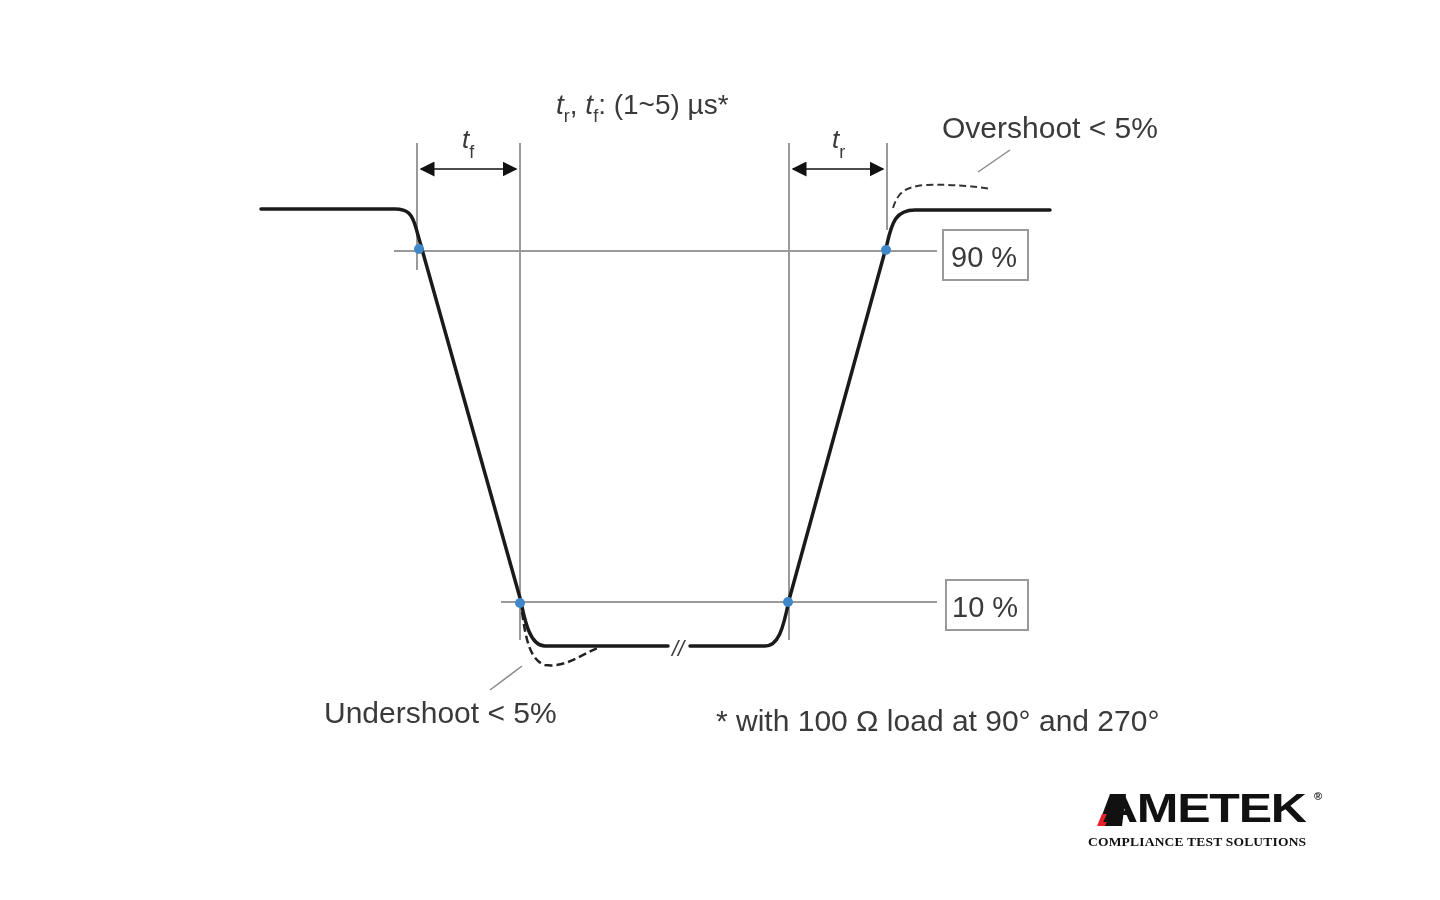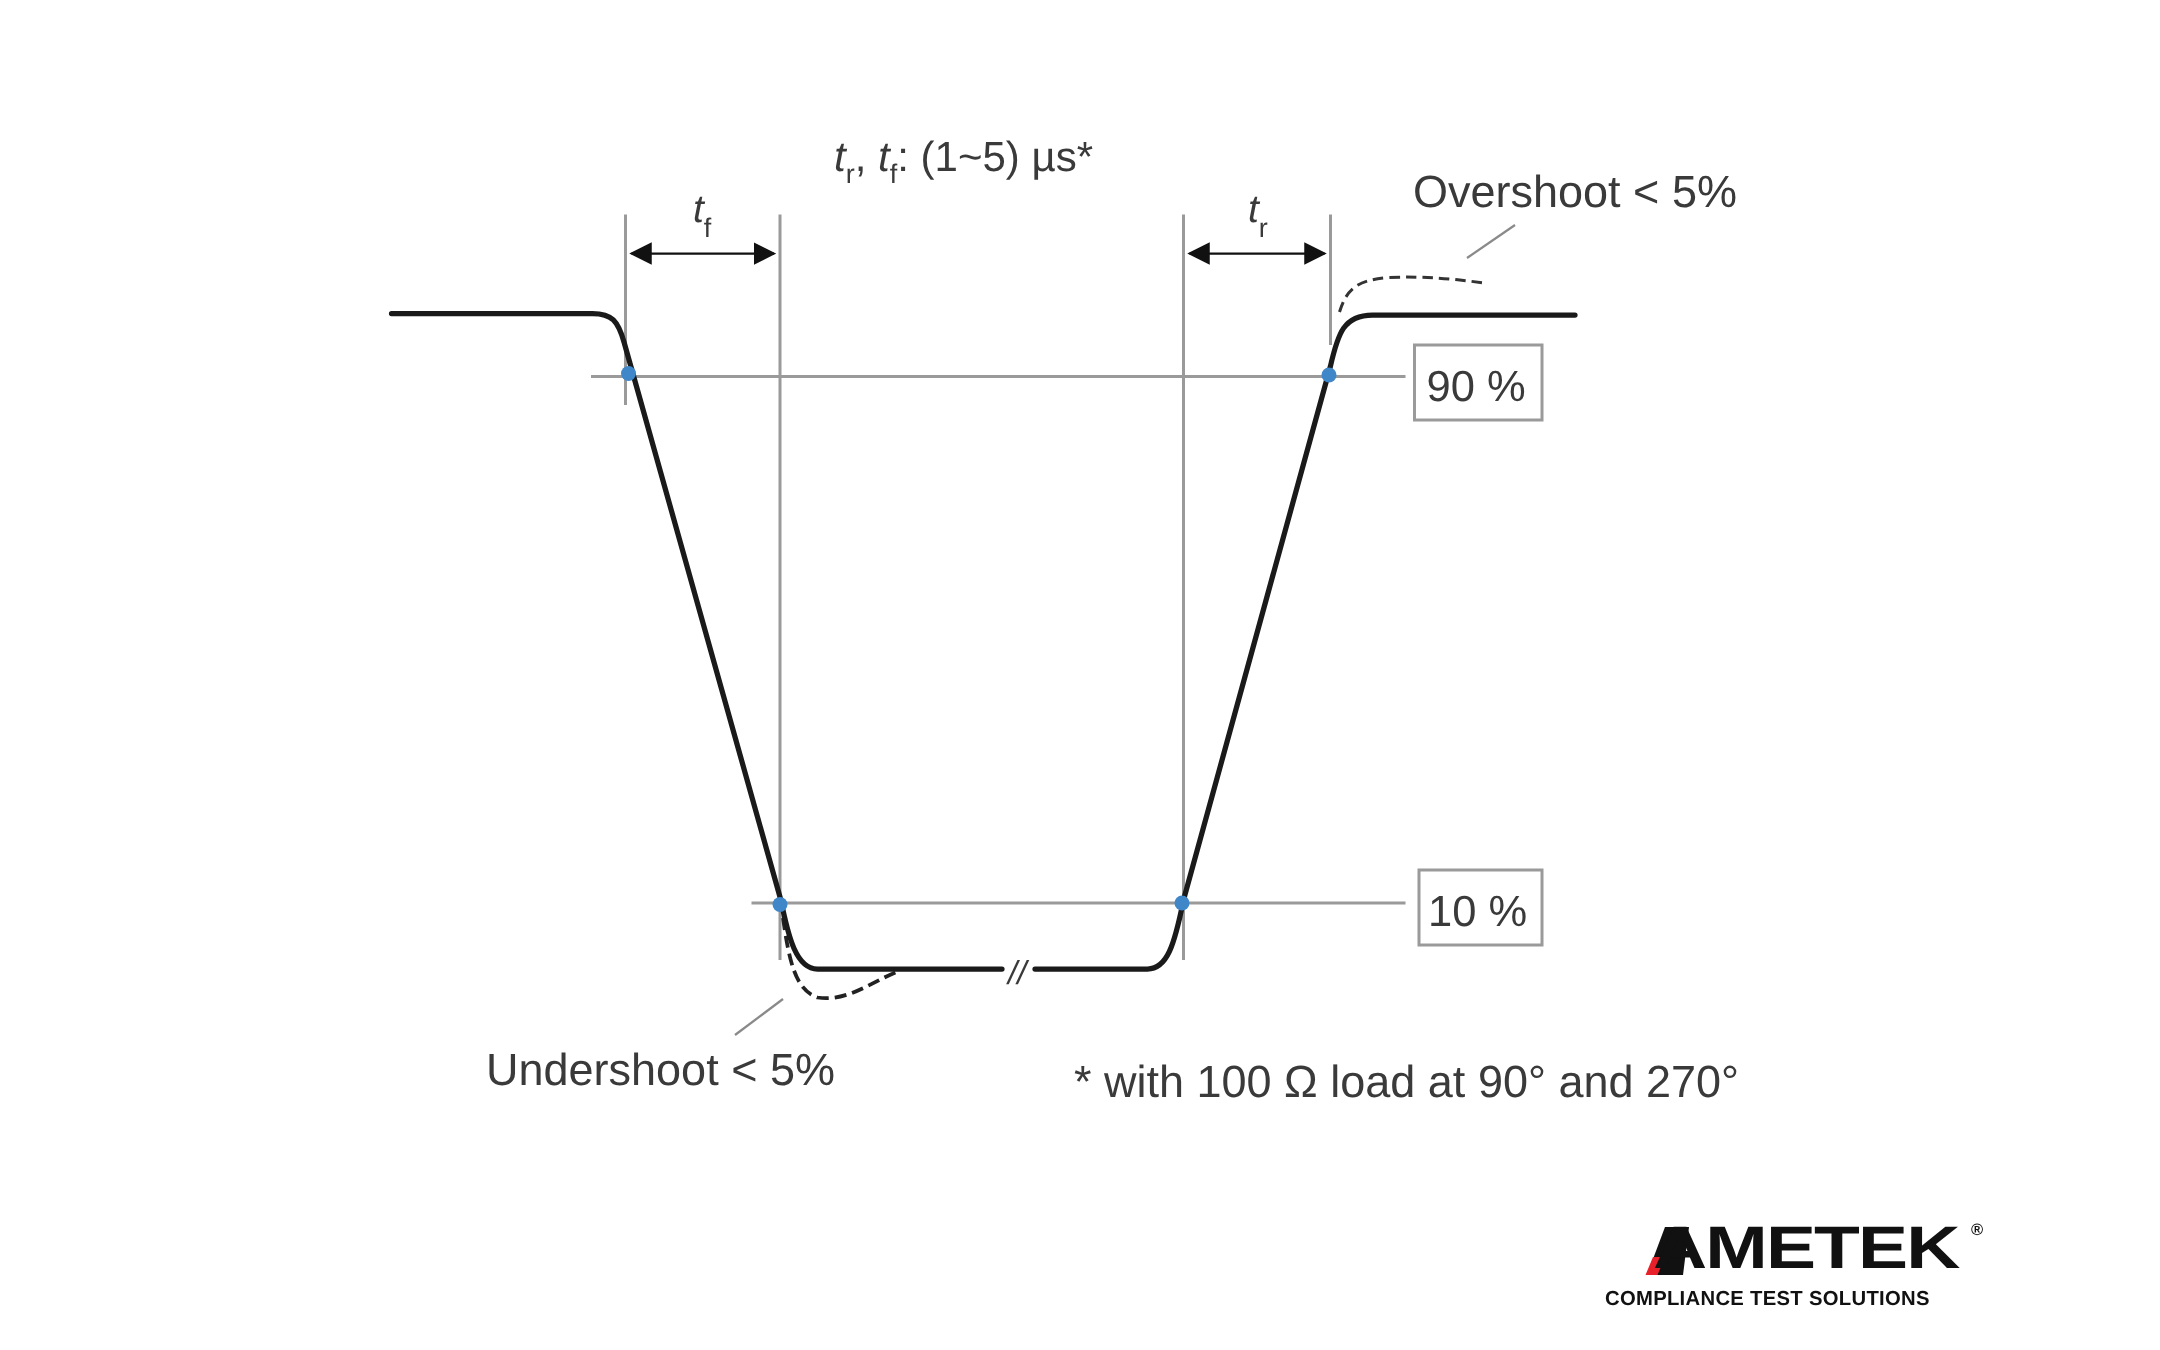--- a/index.html
+++ b/index.html
@@ -2,24 +2,24 @@
 <html><head>
   <meta charset="utf-8">
   <style>
     html, body { margin: 0; padding: 0; background: #ffffff; }
     body { width: 1440px; height: 900px; position: relative; overflow: hidden; font-family: "Liberation Sans", sans-serif; }
     svg.diagram { position: absolute; left: 0; top: 0; width: 1440px; height: 900px; }
     .lbl { font-family: "Liberation Sans", sans-serif; fill: #3a3a3a; }
     .title-lbl { font-size: 28px; }
     .note-lbl { font-size: 30px; }
     .pct-lbl { font-size: 29px; }
-    .logo { position: absolute; left: 1066px; top: 812px; width: 290px; }
+    .logo { position: absolute; left: 1066px; top: 788px; width: 290px; }
     .logo-word { position: relative; display: block; margin-left: 36px; font-family: "Liberation Sans", sans-serif; font-weight: bold; font-size: 40px; letter-spacing: -1px; color: #111; line-height: 40px; font-style: normal; transform: scaleX(1.25); transform-origin: left; }
     .logo-reg { position: absolute; font-size: 11px; top: 2px; left: 248px; color: #111; font-weight: bold; }
-    .logo-sub { display: block; margin-top: 6px; margin-left: 4px; font-family: Liberation Sans, sans-serif; font-weight: bold; font-size: 13.5px; color: #111; letter-spacing: 0.2px; }
+    .logo-sub { display: block; margin-top: 6px; margin-left: 22px; font-family: Liberation Serif, serif; font-weight: bold; font-size: 13.5px; color: #111; letter-spacing: 0.2px; }
   </style>
 </head>
 <body>
 
 <svg class="diagram" viewBox="0 0 1440 900" xmlns="http://www.w3.org/2000/svg">
   <defs>
     <marker id="arrowR" markerWidth="10" markerHeight="10" refX="9" refY="5" orient="auto">
       <path d="M0,0 L10,5 L0,10 z" fill="#111"></path>
     </marker>
     <marker id="arrowL" markerWidth="10" markerHeight="10" refX="1" refY="5" orient="auto">

